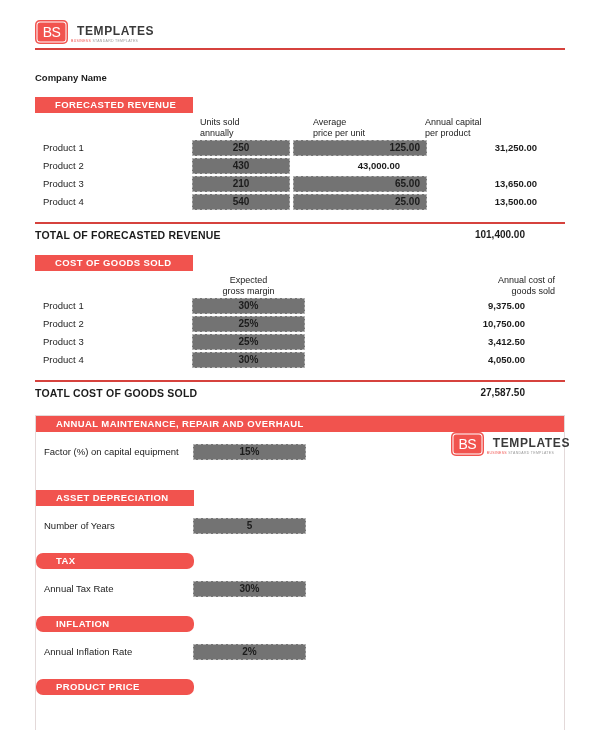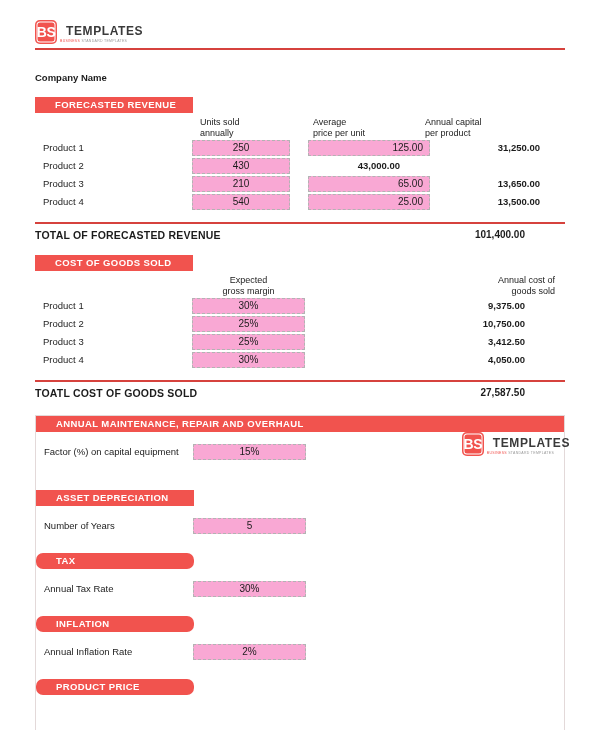--- a/index.html
+++ b/index.html
@@ -11,22 +11,22 @@
     font-family:"Liberation Sans", sans-serif; font-size:10px;
   }
   
   .title-row{ display:flex; justify-content:space-between; align-items:flex-start; }
   .doc-title{ font-size:26px; font-weight:900; letter-spacing:.5px; color:#111; line-height:26px; }
   .rule{ height:2px; background:var(--rule); margin-top:4px; }
   .company{ margin-top:22px; font-size:9.5px; font-weight:600; }
   
   .logo{ display:flex; align-items:flex-start; gap:3px; }
   .logo-badge{
-    width:22px; height:24px; background:var(--accent); border-radius:5px;
-    color:#fff; font-weight:700; font-size:14px; letter-spacing:-.5px;
+    width:33px; height:24px; background:var(--accent); border-radius:5px;
+    color:#fff; font-weight:400; font-size:14px; letter-spacing:-.5px;
     display:flex; align-items:center; justify-content:center;
     box-shadow:inset 0 0 0 1.5px var(--accent), inset 0 0 0 2.5px #fff;
   }
   .logo-name{ font-size:12px; font-weight:800; letter-spacing:.6px; color:#3a3a3a; margin-top:4px;margin-left:6px; }
   .logo-tag{ font-size:3.5px; color:#9a9a9a; letter-spacing:.3px; margin-top:1px; white-space:nowrap; }
   .logo-tag .tag-a{ color:var(--accent); }
   
   .secbar{
     background:var(--accent); color:#fff; font-size:9.5px; font-weight:700;
     letter-spacing:.4px; height:16px; line-height:16px; padding-left:20px;
@@ -38,25 +38,25 @@
   .ch span{ display:block; }
   .ch.c-units{ left:165px; }
   .ch.c-price{ left:278px; }
   .ch.c-revenue{ left:390px; }
   .ch.c-margin{ left:157px; width:113px; text-align:center; }
   .ch.c-cost{ left:360px; width:160px; text-align:right; }
   
   .drow{ display:flex; height:16px; margin-bottom:2px; }
   .rlabel{ width:157px; padding-left:8px; line-height:16px; font-size:9.5px; }
   .box{
-    border:1px dashed var(--dash); background:#f9a8d4; line-height:14px;
-    font-weight:400; font-size:10px;
+    border:1px dashed var(--dash); background:#737373; line-height:14px;
+    font-weight:700; font-size:10px;
   }
   .box.units{ width:98px; text-align:center; }
-  .box.price{ width:122px; margin-left:18px; text-align:right; padding-right:6px; }
+  .box.price{ width:134px; margin-left:3px; text-align:right; padding-right:6px; }
   .box.marg { width:113px; text-align:center; }
   .box.field{ width:113px; text-align:center; }
   .rvalue{ width:110px; text-align:right; line-height:16px; font-weight:700; font-size:9.5px; }
   .drow.cogs .rvalue{ width:220px; }
   
   .total-row{
     margin-top:12px; border-top:2px solid var(--rule); padding-top:5px;
     display:flex; font-weight:800;
   }
   .total-label{ font-size:10.5px; letter-spacing:.2px; flex:1; }

